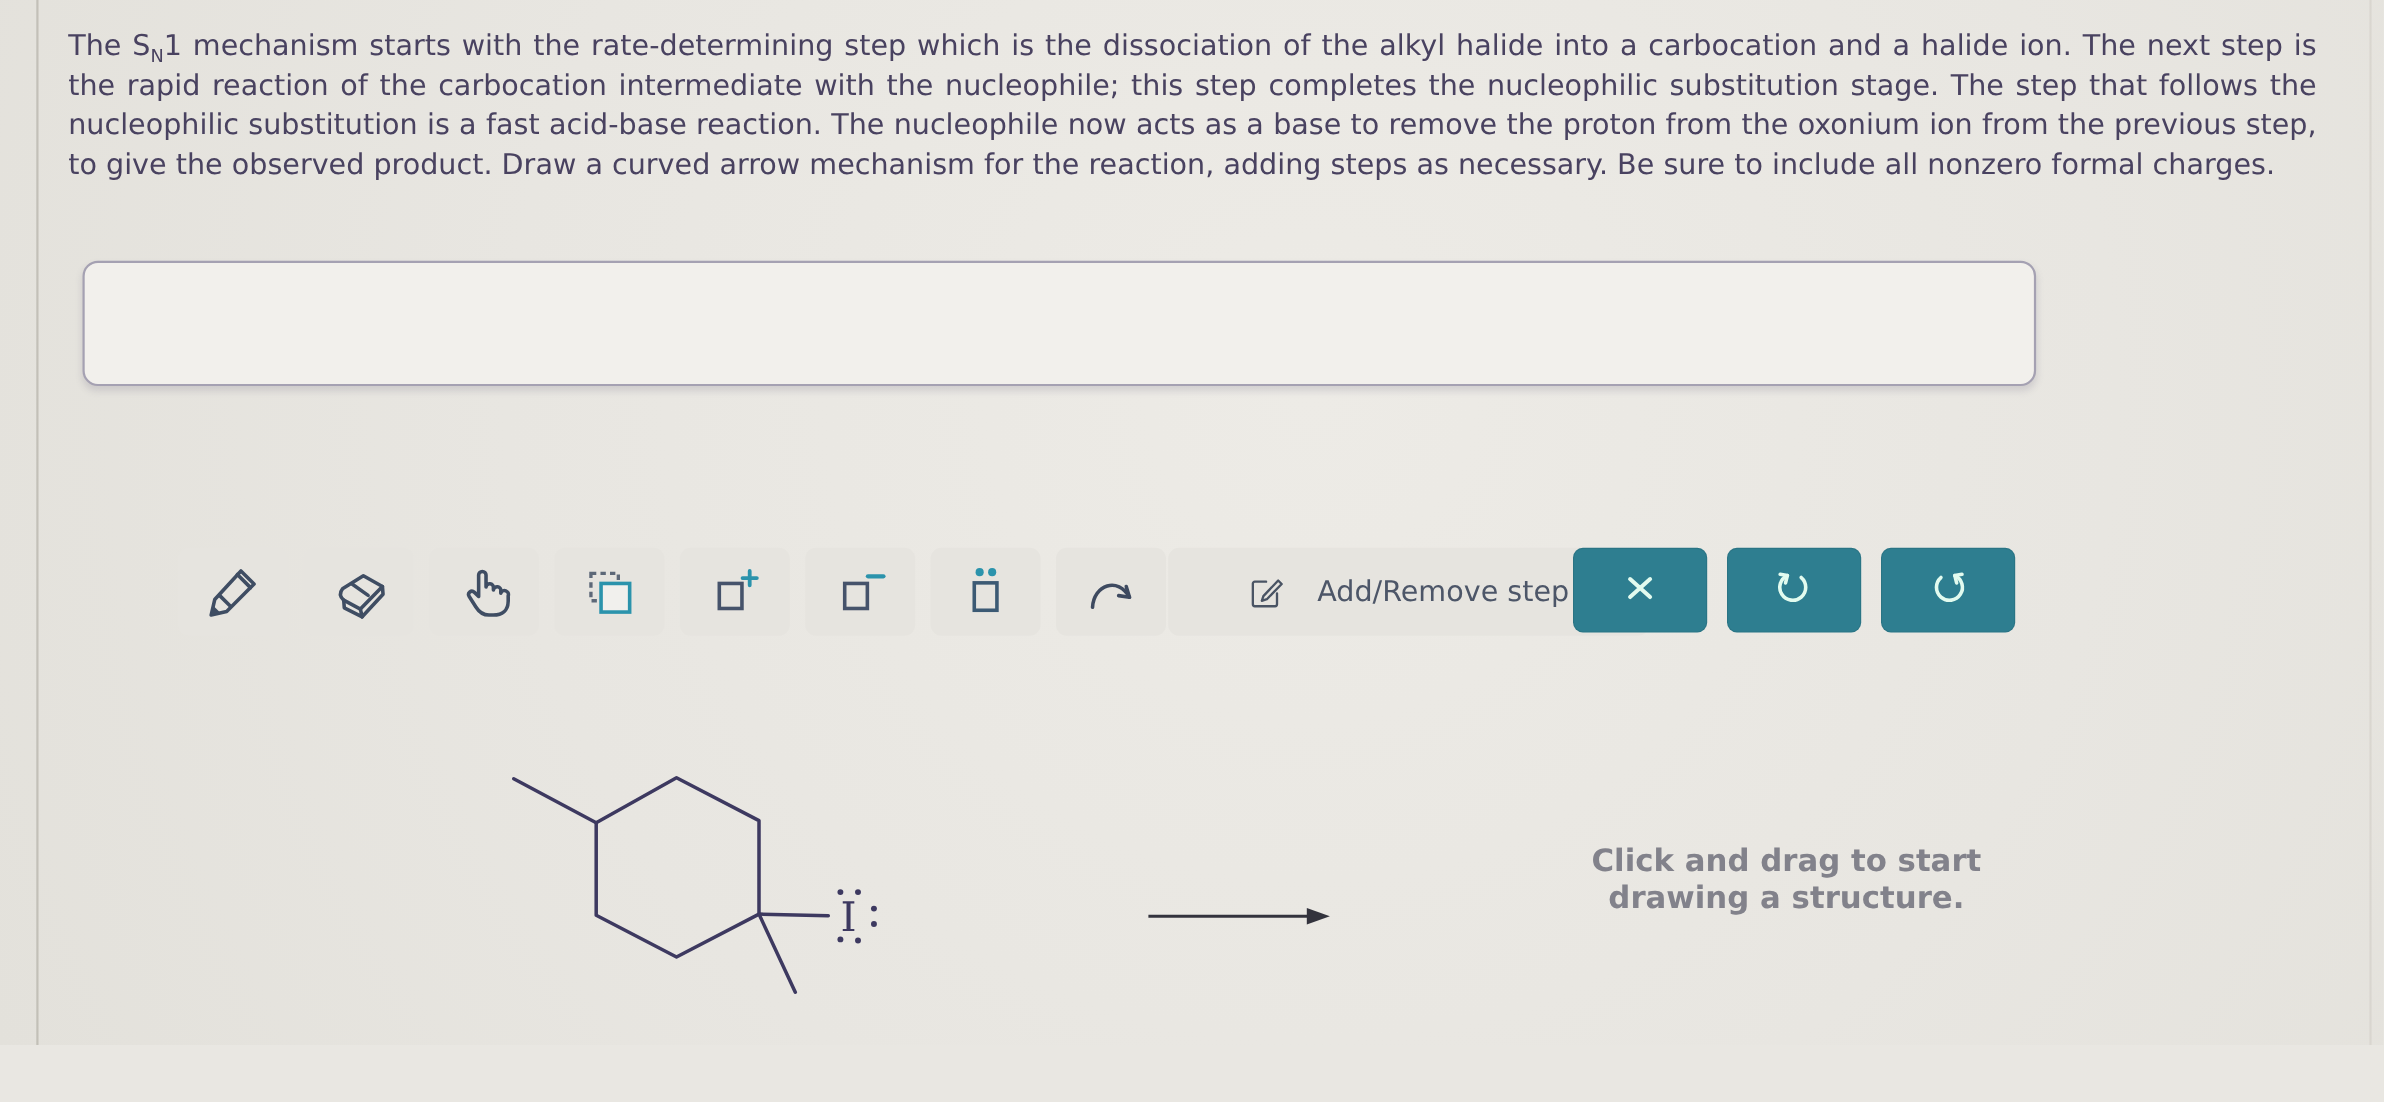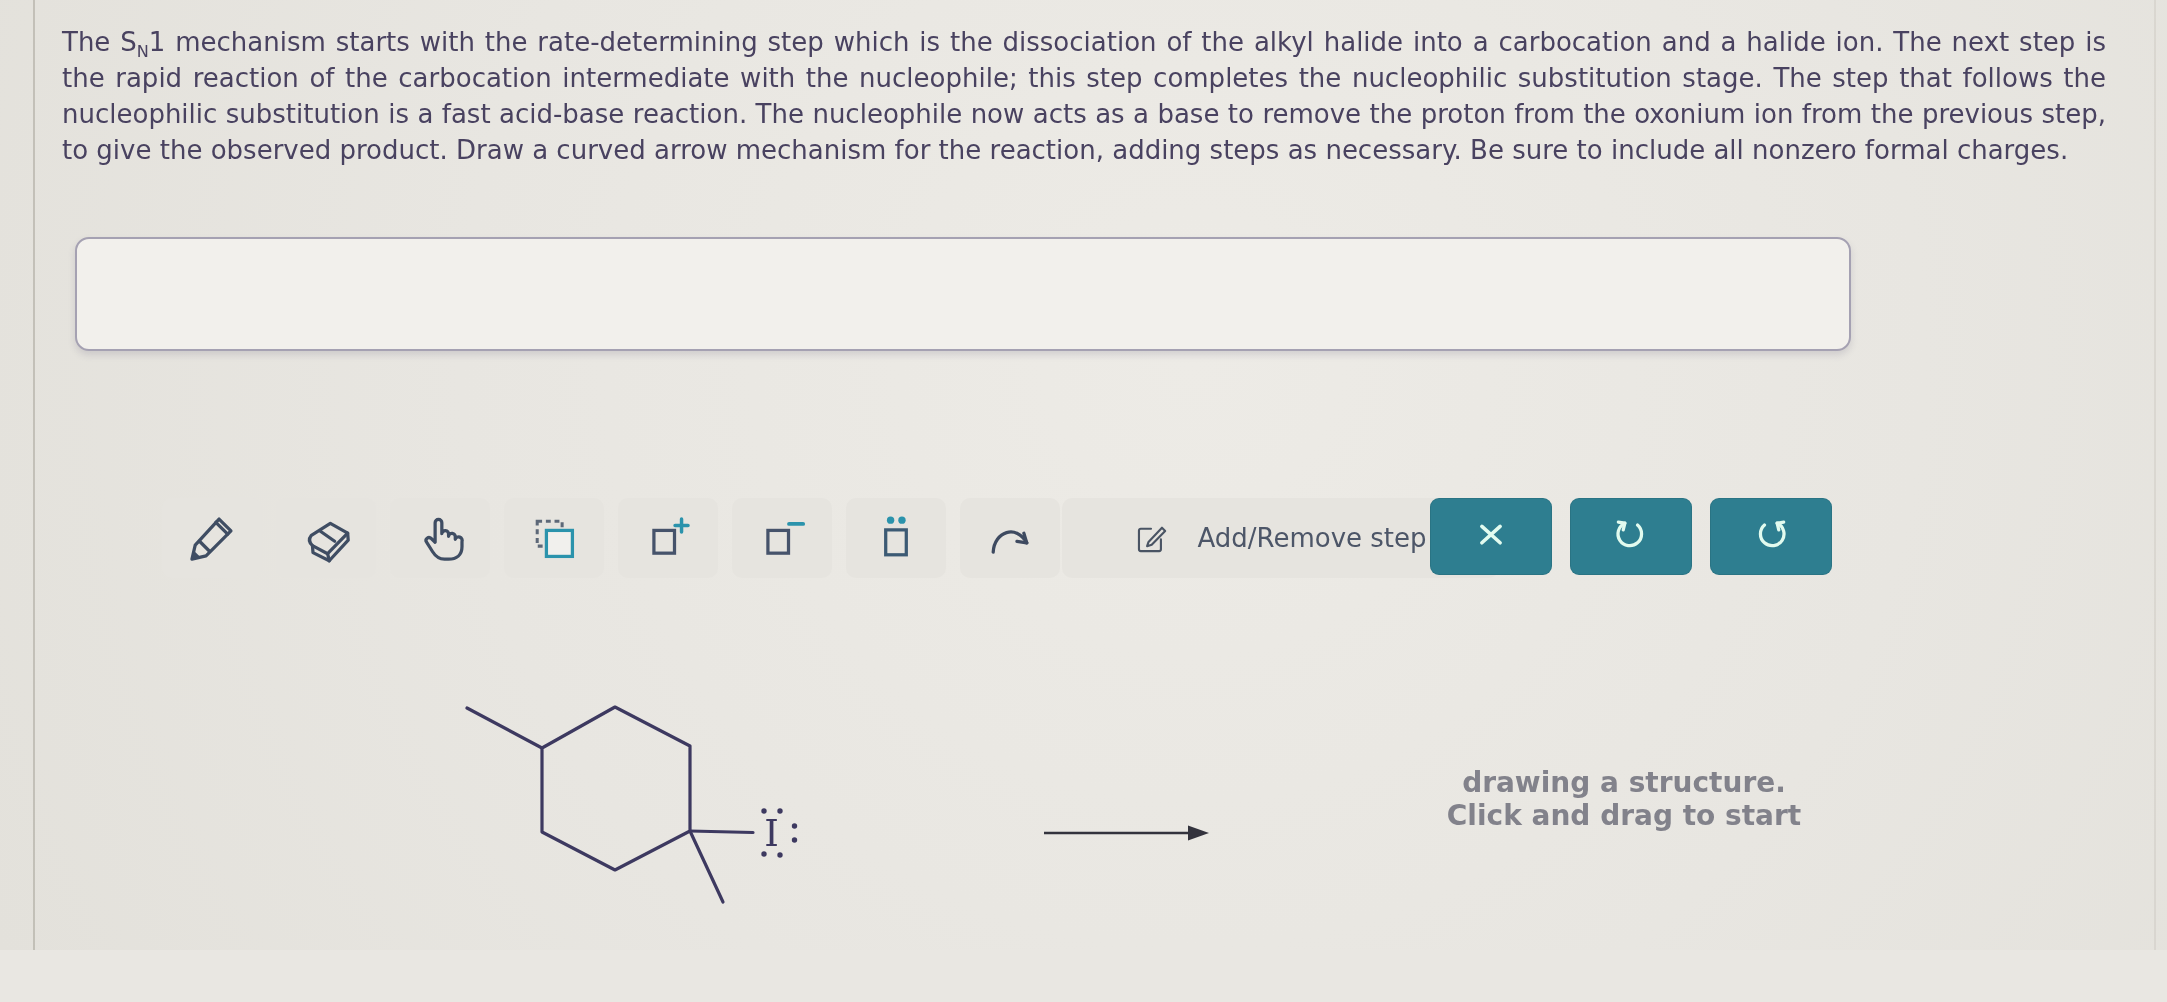--- a/index.html
+++ b/index.html
@@ -234,16 +234,16 @@
         <circle cx="780" cy="855" r="2.7"></circle>
     </g>
   </svg>
 
   <svg class="reaction-arrow-svg" width="180" height="26" viewBox="0 0 180 26">
     <line x1="4" y1="13" x2="150" y2="13" stroke="#33333d" stroke-width="2.6"></line>
     <polygon points="148,5.5 169,13 148,20.5" fill="#33333d"></polygon>
   </svg>
 
   <div class="placeholder">
+    <div>Click and drag to start</div>
     <div>drawing a structure.</div>
-    <div>Click and drag to start</div>
   </div>
 </div>
 
 </body></html>

